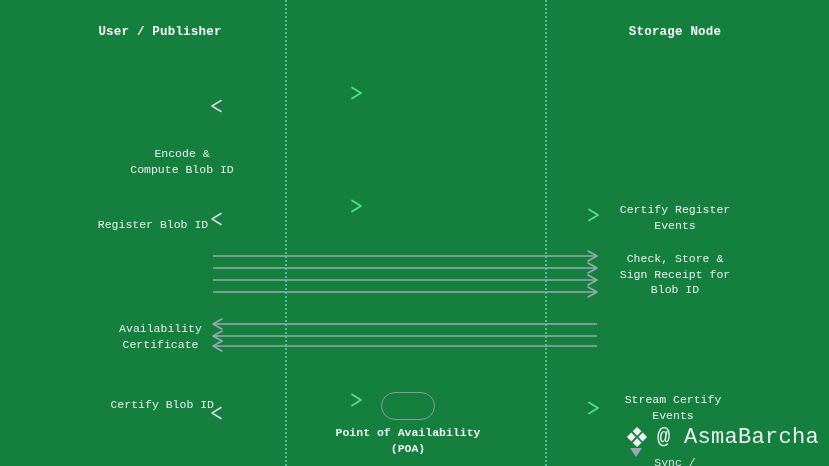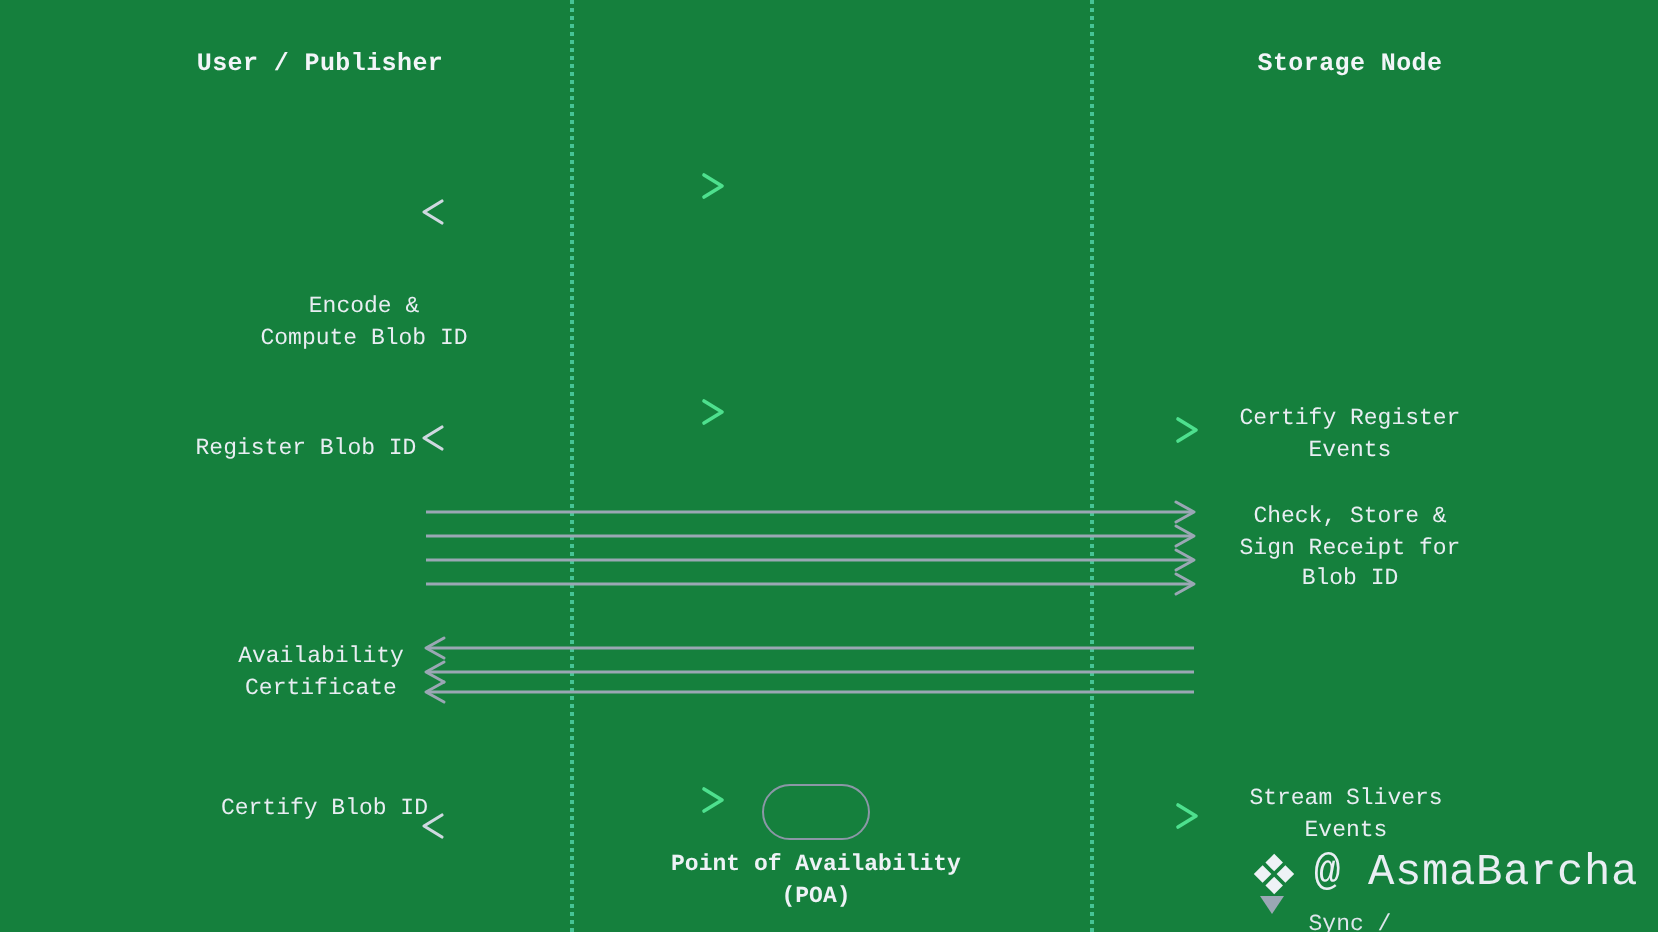--- a/index.html
+++ b/index.html
@@ -71,21 +71,21 @@
     line-height: 15.5px;
     font-weight: bold;
     text-align: center;
     white-space: pre-line;
   }
 
   
   .watermark {
     position: absolute;
     display: flex;
-    align-items: flex-start;
+    align-items: center;
     gap: 7px;
     color: #e9eef3;
     font-size: 22px;
     letter-spacing: 0.3px;
     white-space: nowrap;
   }
   .watermark .wm-logo {
     display: inline-block;
     width: 26px;
     height: 26px;
@@ -218,21 +218,21 @@
 
   <div class="poa-capsule" style="left:381px; top:392px; width:52px; height:26px;"></div>
   <div class="poa-label" style="left:327px; top:425px; width:162px;">Point of Availability
 (POA)</div>
 
   <svg class="arrow-svg" style="left:450px; top:400px;" width="155" height="16" viewBox="0 0 155 16">
     <line x1="2" y1="8" x2="147" y2="8" stroke="url(#g-lr-5)" stroke-width="1.6"></line>
     <polyline points="139,2.5 148,8 139,13.5" fill="none" stroke="#4ee08e" stroke-width="1.8" stroke-linecap="round" stroke-linejoin="round"></polyline>
   </svg>
 
-  <div class="side-label right" style="left:608px; top:392px; width:130px;">Stream Slivers
+  <div class="side-label right" style="left:608px; top:392px; width:130px;">Stream Certify
 Events</div>
 
   <svg class="down-caret" style="left:628px; top:446px;" width="16" height="12" viewBox="0 0 16 12">
     <polygon points="2,2 14,2 8,11" fill="#9aa7b4"></polygon>
   </svg>
   <div class="cut-text" style="left:615px; top:456px; width:120px;">Sync /</div>
 
   <div class="watermark" style="left:624px; top:424px;">
     <span class="wm-logo">
       <svg width="26" height="26" viewBox="0 0 26 26">

